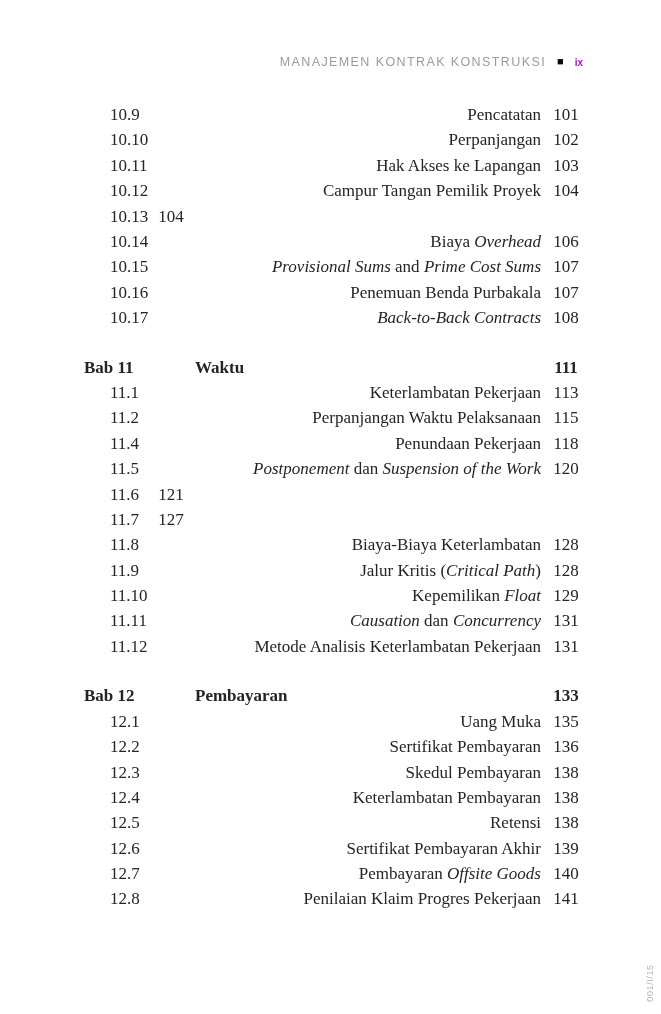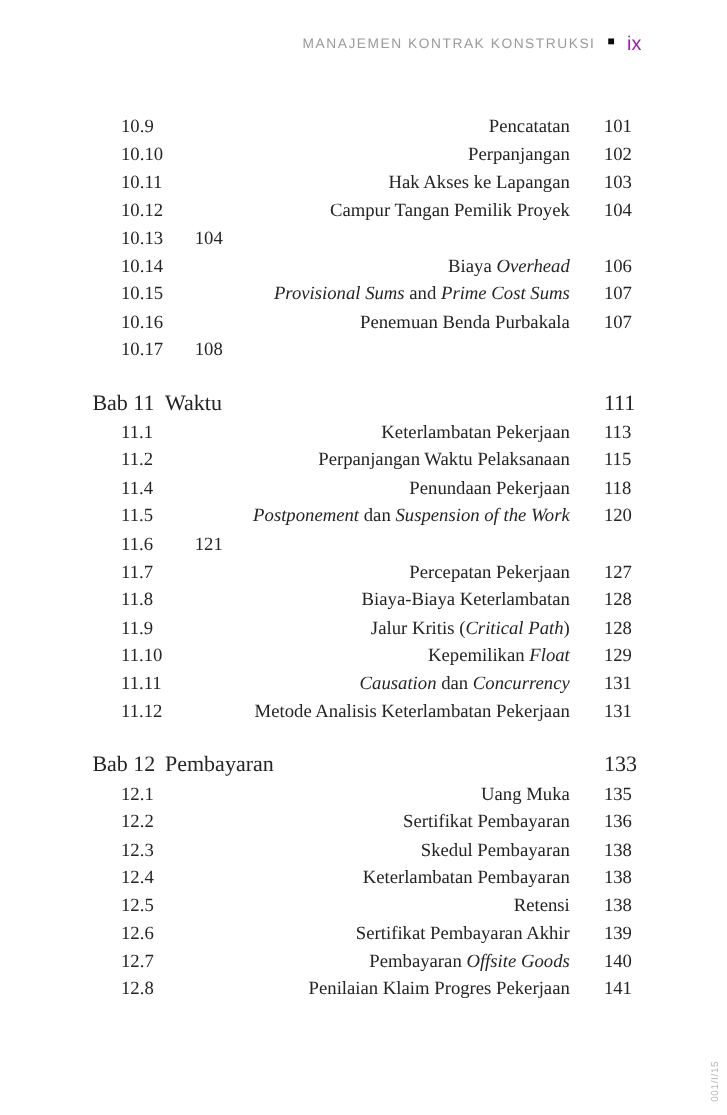--- a/index.html
+++ b/index.html
@@ -8,66 +8,66 @@
     width:661px;height:1014px;
     background:var(--bg,#ffffff);
     font-family:"Liberation Serif", serif;
     color:var(--ink,#242424);
     overflow:hidden;
     margin:0 auto;
   }
   
   .page-header{
     position:absolute;
-    top:29px;right:78px;
+    top:55px;right:78px;
     display:flex;align-items:center;gap:11px;
     white-space:nowrap;
   }
   .book-title{
     font-family:"Liberation Sans", sans-serif;
     font-size:12.5px;
     letter-spacing:1.4px;
     color:var(--muted,#9b9b9b);
   }
   .sq{
     font-size:11px;line-height:1;
     color:#0a0a0a;
     transform:translateY(-1px);
   }
   .pgnum{
     font-family:"Liberation Sans", sans-serif;
-    font-weight:400;
-    font-size:18px;
+    font-weight:700;
+    font-size:10px;
     color:#a21caf;
   }
   
   .toc{
     position:absolute;
     left:84px;top:102px;
     width:499px;
   }
   .toc-heading{
     display:flex;
-    font-weight:400;
-    font-size:20px;
+    font-weight:700;
+    font-size:17px;
     line-height:25.37px;
     margin-top:24.3px;
+    gap:45px;
   }
   .toc-heading .bab{flex:none;width:66px;}
   .toc-heading .title{flex:1;}
   .toc-row{
     display:flex;
     font-size:17px;
     line-height:25.37px;
     padding-left:26px;
-    gap:23px;
   }
   .toc-row .num{flex:none;width:44px;}
   .toc-row .title{flex:1;padding-right:8px;text-align:right;}
-  .pg{flex:none;min-width:34px;text-align:left;}
+  .pg{flex:none;min-width:34px;text-align:center;}
   em{font-style:italic;}
   
   .side-code{
     position:absolute;
     left:628px;top:978px;
     width:44px;text-align:center;
     transform:rotate(-90deg);
     transform-origin:center center;
     font-family:"Liberation Sans", sans-serif;
     font-size:9px;
@@ -122,20 +122,21 @@
         <span class="title"><em>Provisional Sums</em><span> and </span><em>Prime Cost Sums</em></span>
         <span class="pg">107</span>
       </div>
       <div class="toc-row">
         <span class="num">10.16</span>
         <span class="title"><span>Penemuan Benda Purbakala</span></span>
         <span class="pg">107</span>
       </div>
       <div class="toc-row">
         <span class="num">10.17</span>
+        <span class="title"><em>Back-to-Back Contracts</em></span>
         <span class="pg">108</span>
       </div>
       <div class="toc-heading">
         <span class="bab">Bab 11</span>
         <span class="title">Waktu</span>
         <span class="pg">111</span>
       </div>
       <div class="toc-row">
         <span class="num">11.1</span>
         <span class="title"><span>Keterlambatan Pekerjaan</span></span>
@@ -155,21 +156,20 @@
         <span class="num">11.5</span>
         <span class="title"><em>Postponement</em><span> dan </span><em>Suspension of the Work</em></span>
         <span class="pg">120</span>
       </div>
       <div class="toc-row">
         <span class="num">11.6</span>
         <span class="pg">121</span>
       </div>
       <div class="toc-row">
         <span class="num">11.7</span>
-        <span class="title"><span>Percepatan Pekerjaan</span></span>
         <span class="pg">127</span>
       </div>
       <div class="toc-row">
         <span class="num">11.8</span>
         <span class="title"><span>Biaya-Biaya Keterlambatan</span></span>
         <span class="pg">128</span>
       </div>
       <div class="toc-row">
         <span class="num">11.9</span>
         <span class="title"><span>Jalur Kritis (</span><em>Critical Path</em><span>)</span></span>

